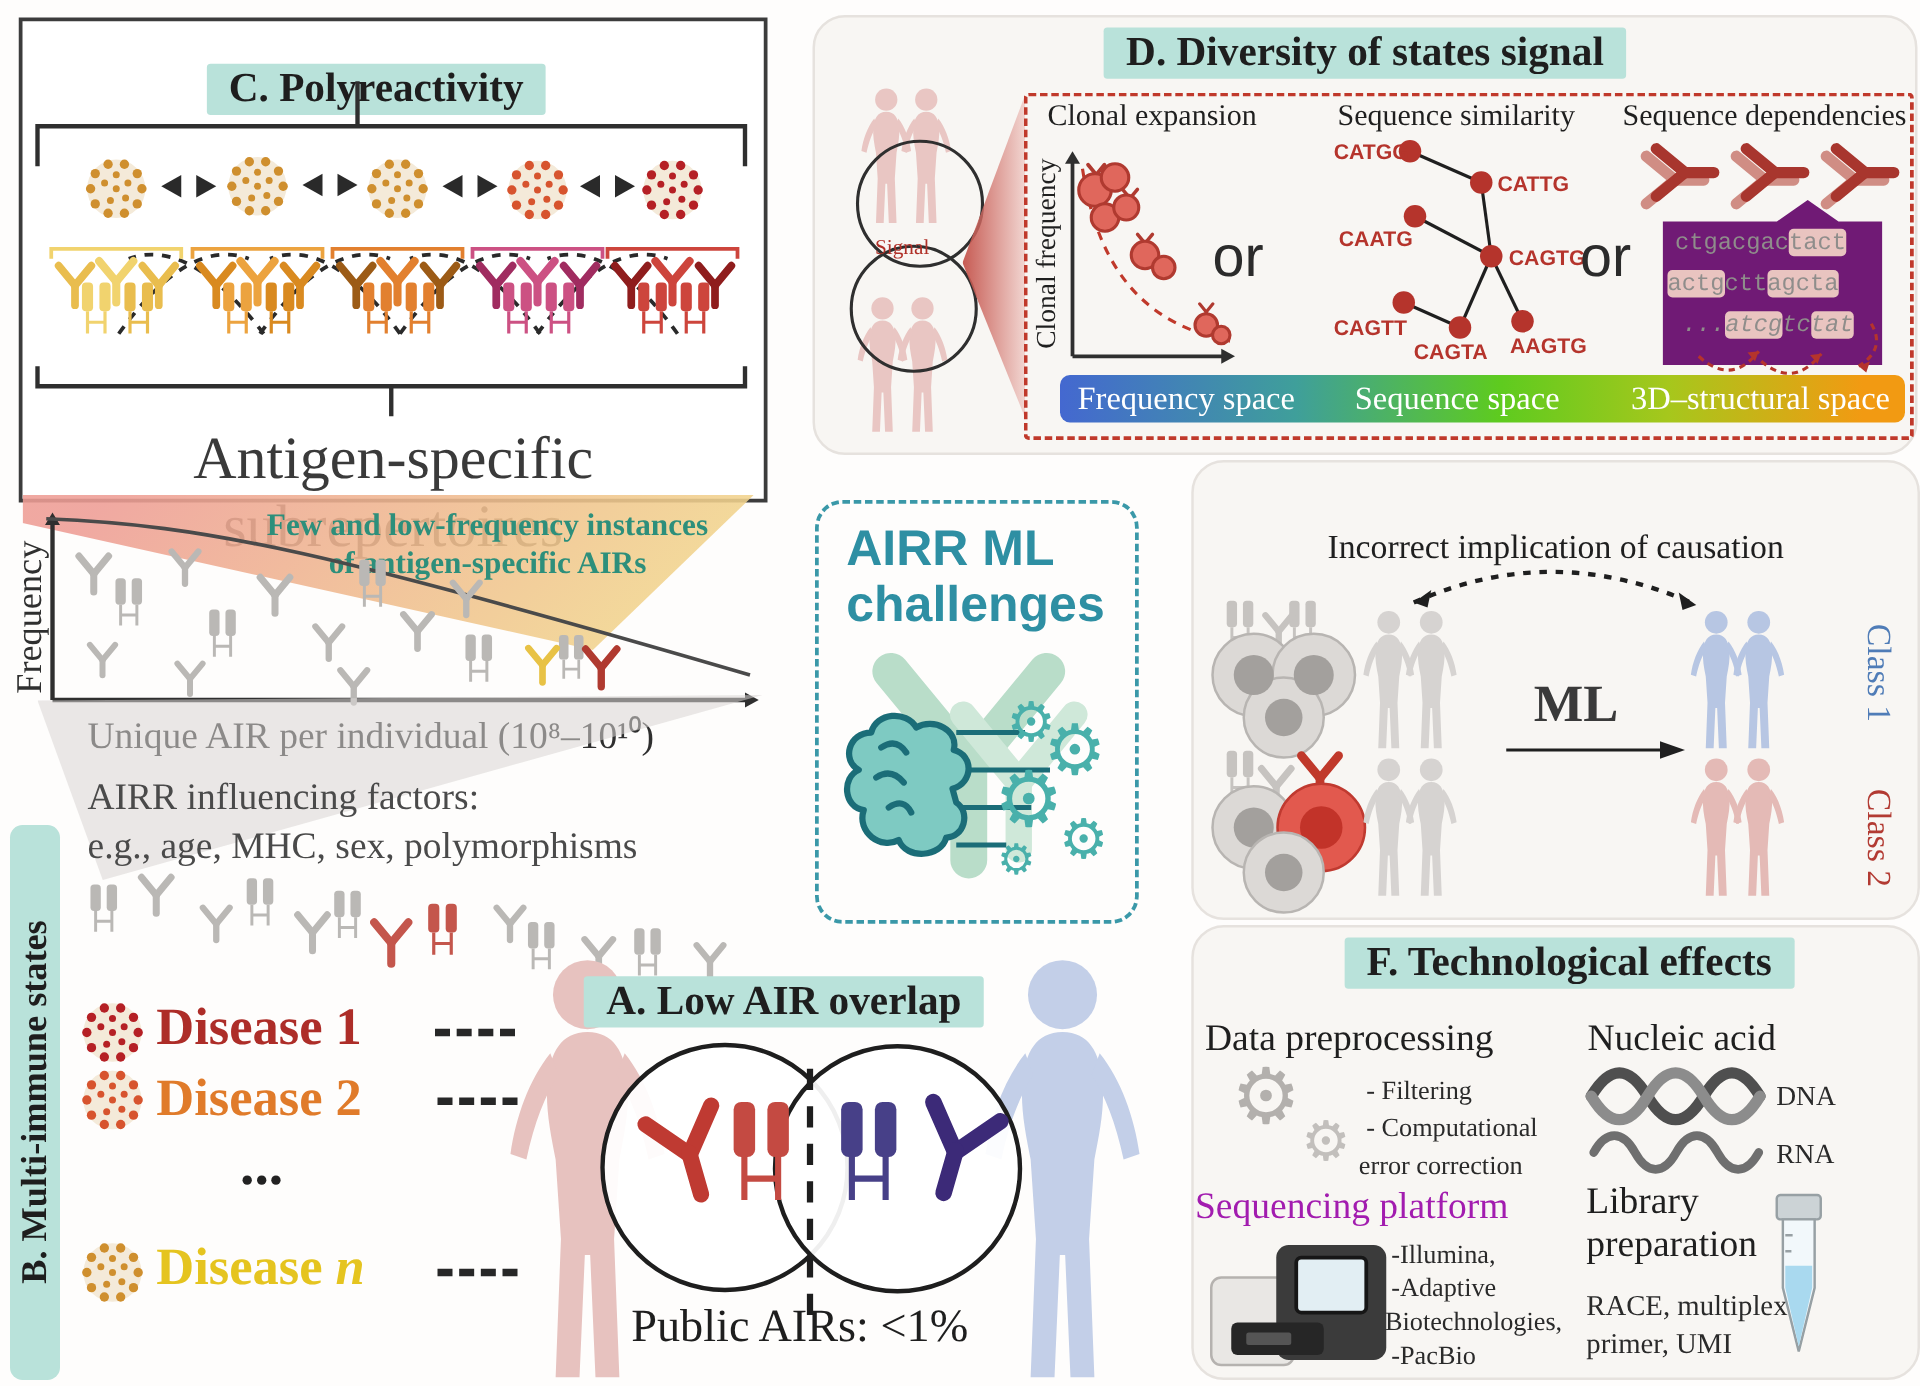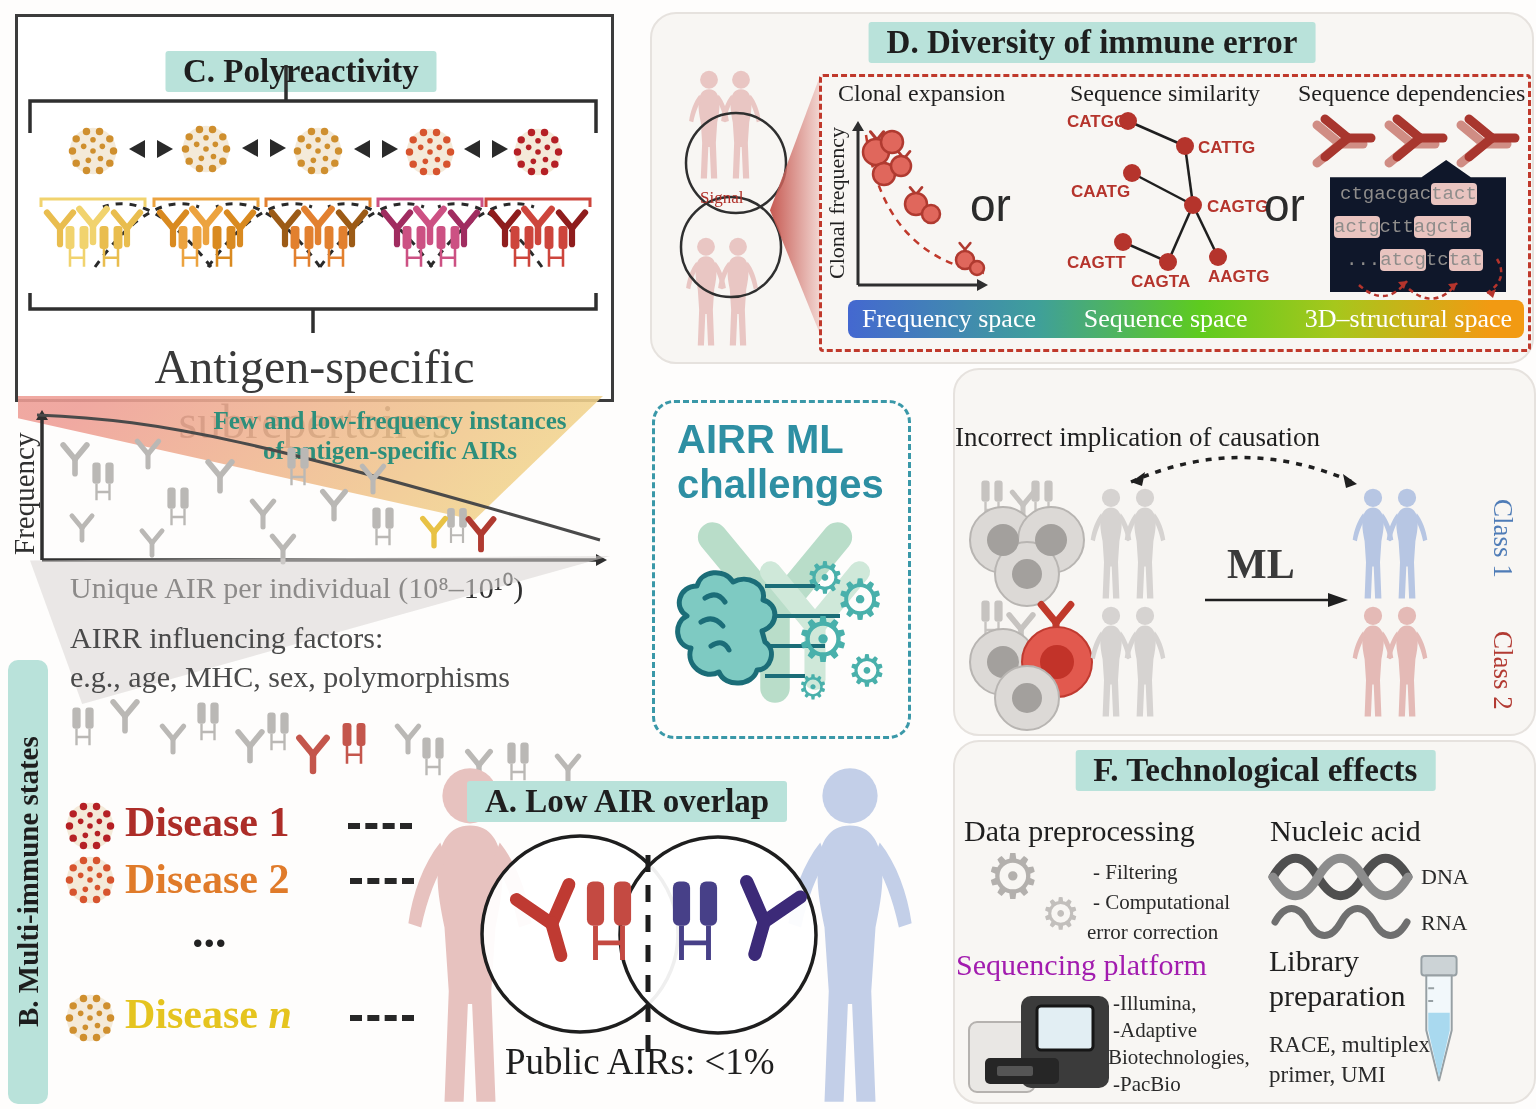--- a/index.html
+++ b/index.html
@@ -296,21 +296,21 @@
         <text x="205" y="118" font-size="56">⚙</text>
         <text x="168" y="160" font-size="62">⚙</text>
         <text x="212" y="185" font-size="44">⚙</text>
         <text x="158" y="198" font-size="34">⚙</text>
       </g>
     </svg>
   </div>
 
   <div class="abs panel" style="left:650px;top:12px;width:880px;height:348px;">
     <div class="abs banner serif" style="left:50%;top:8px;transform:translateX(-50%);font-size:33px;">
-      <span>D. Diversity of immune error</span>
+      <span>D. Diversity of states signal</span>
     </div>
 
     <svg class="abs" style="left:10px;top:40px;" width="180" height="305" viewBox="0 0 180 305">
       <g style="color:#e9c6c3">
         <use href="#person" width="48" height="110" x="23" y="16"></use>
         <use href="#person" width="48" height="110" x="55" y="16"></use>
         <use href="#person" width="48" height="110" x="20" y="183"></use>
         <use href="#person" width="48" height="110" x="52" y="183"></use>
       </g>
       <circle cx="74" cy="109" r="50" fill="none" stroke="#2f2f2f" stroke-width="2.5"></circle>
@@ -380,26 +380,26 @@
     <div class="abs sans" style="left:612px;top:164px;font-size:46px;color:#2b2b2b;">or</div>
 
     <svg class="abs" style="left:652px;top:88px;" width="220" height="82" viewBox="0 0 220 82">
       <use href="#ab-y" width="64" height="64" x="2" y="10" style="color:#d08d84" transform="rotate(-90 34 42)"></use>
       <use href="#ab-y" width="64" height="64" x="10" y="4" style="color:#a8362e" transform="rotate(-90 42 36)"></use>
       <use href="#ab-y" width="64" height="64" x="74" y="10" style="color:#d08d84" transform="rotate(-90 106 42)"></use>
       <use href="#ab-y" width="64" height="64" x="82" y="4" style="color:#a8362e" transform="rotate(-90 114 36)"></use>
       <use href="#ab-y" width="64" height="64" x="146" y="10" style="color:#d08d84" transform="rotate(-90 178 42)"></use>
       <use href="#ab-y" width="64" height="64" x="154" y="4" style="color:#a8362e" transform="rotate(-90 186 36)"></use>
     </svg>
-    <div class="abs mono" style="left:678px;top:146px;width:176px;height:132px;background:#0f172a;
+    <div class="abs mono" style="left:678px;top:146px;width:176px;height:132px;background:#701a75;
                 clip-path:polygon(0 13%,52% 13%,66% 0,80% 13%,100% 13%,100% 100%,0 100%);
                 font-size:19px;color:#8f8d8b;line-height:33px;padding-top:18px;box-sizing:border-box;">
       <div style="padding-left:10px;"><span>ctgacgac</span><span class="hl">tact</span></div>
       <div style="padding-left:4px;"><span class="hl">actg</span><span>ctt</span><span class="hl">agcta</span></div>
-      <div style="padding-left:16px;"><span>...</span><span class="hl">atcg</span><span>tc</span><span class="hl">tat</span></div>
+      <div style="padding-left:16px;font-style:italic;"><span>...</span><span class="hl">atcg</span><span>tc</span><span class="hl">tat</span></div>
     </div>
     <svg class="abs" style="left:695px;top:243px;" width="165" height="50" viewBox="0 0 165 50">
       <g stroke="#b5342c" stroke-width="2.5" fill="none" stroke-dasharray="5 4">
         <path d="M12 28 Q38 52 60 24"></path>
           <path d="M62 32 Q88 54 110 26"></path>
           <path d="M150 2 Q162 22 140 36"></path>
       </g>
       <g fill="#b5342c">
         <path d="M60 24 l-9 1 6 7 z"></path>
           <path d="M110 26 l-9 1 6 7 z"></path>
@@ -409,21 +409,21 @@
 
     <div class="abs" style="left:196px;top:286px;width:676px;height:38px;border-radius:8px;
                 background:linear-gradient(90deg,#4468d0 0%,#3f9f9a 28%,#5ecb1f 52%,#a6c71c 72%,#f29a12 95%);">
       <span class="abs serif" style="left:14px;top:0;height:22px;line-height:38px;font-size:26px;color:#ffffff;">Frequency space</span>
       <span class="abs serif" style="left:47%;top:0;transform:translateX(-50%);height:38px;line-height:38px;font-size:26px;color:#ffffff;">Sequence space</span>
       <span class="abs serif" style="right:12px;top:0;height:38px;line-height:38px;font-size:26px;color:#ffffff;">3D–structural space</span>
     </div>
   </div>
 
   <div class="abs panel" style="left:953px;top:368px;width:579px;height:364px;">
-    <div class="abs serif" style="left:0;top:52px;width:100%;font-size:27px;color:#1f1f1f;">Incorrect implication of causation</div>
+    <div class="abs serif" style="left:0;top:52px;width:100%;text-align:center;font-size:27px;color:#1f1f1f;">Incorrect implication of causation</div>
     <svg class="abs" style="left:160px;top:68px;" width="260" height="62" viewBox="0 0 260 62">
       <path d="M16 44 Q128 -6 242 46" stroke="#1f1f1f" stroke-width="3.5" fill="none" stroke-dasharray="6 7"></path>
       <path d="M16 44 l14 -10 -3 14 z" fill="#1f1f1f"></path>
       <path d="M242 46 l-14 -10 3 14 z" fill="#1f1f1f"></path>
     </svg>
 
     <svg class="abs" style="left:12px;top:108px;" width="125" height="132" viewBox="0 0 125 132">
       <use href="#ab-r" width="26" height="44" x="12" y="0" style="color:#c6c3c0"></use>
       <use href="#ab-r" width="26" height="44" x="62" y="0" style="color:#c6c3c0"></use>
       <use href="#ab-y" width="36" height="36" x="38" y="8" style="color:#c6c3c0"></use>

